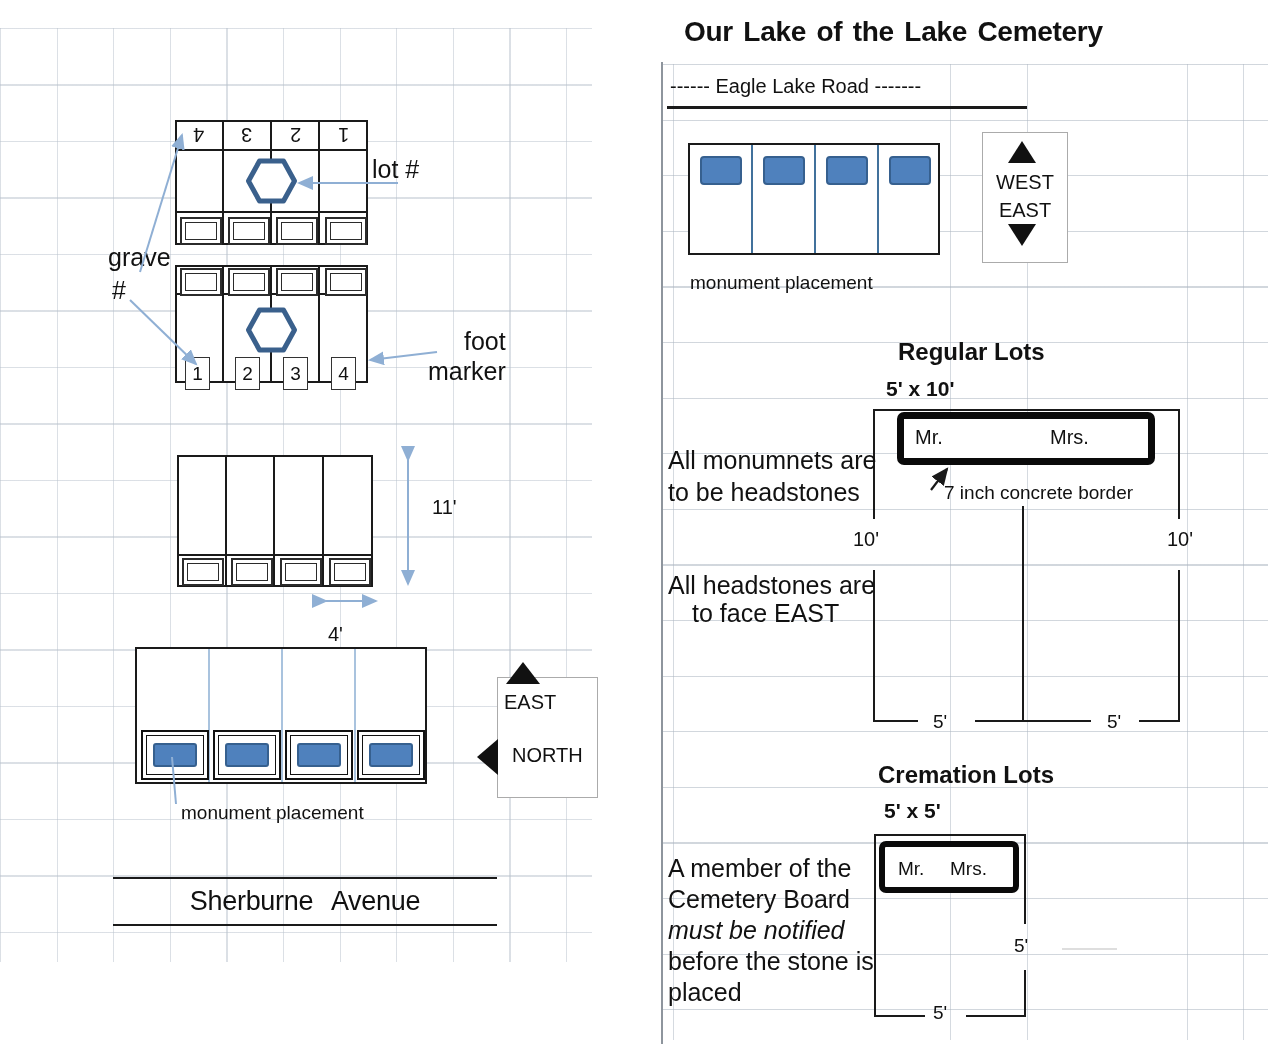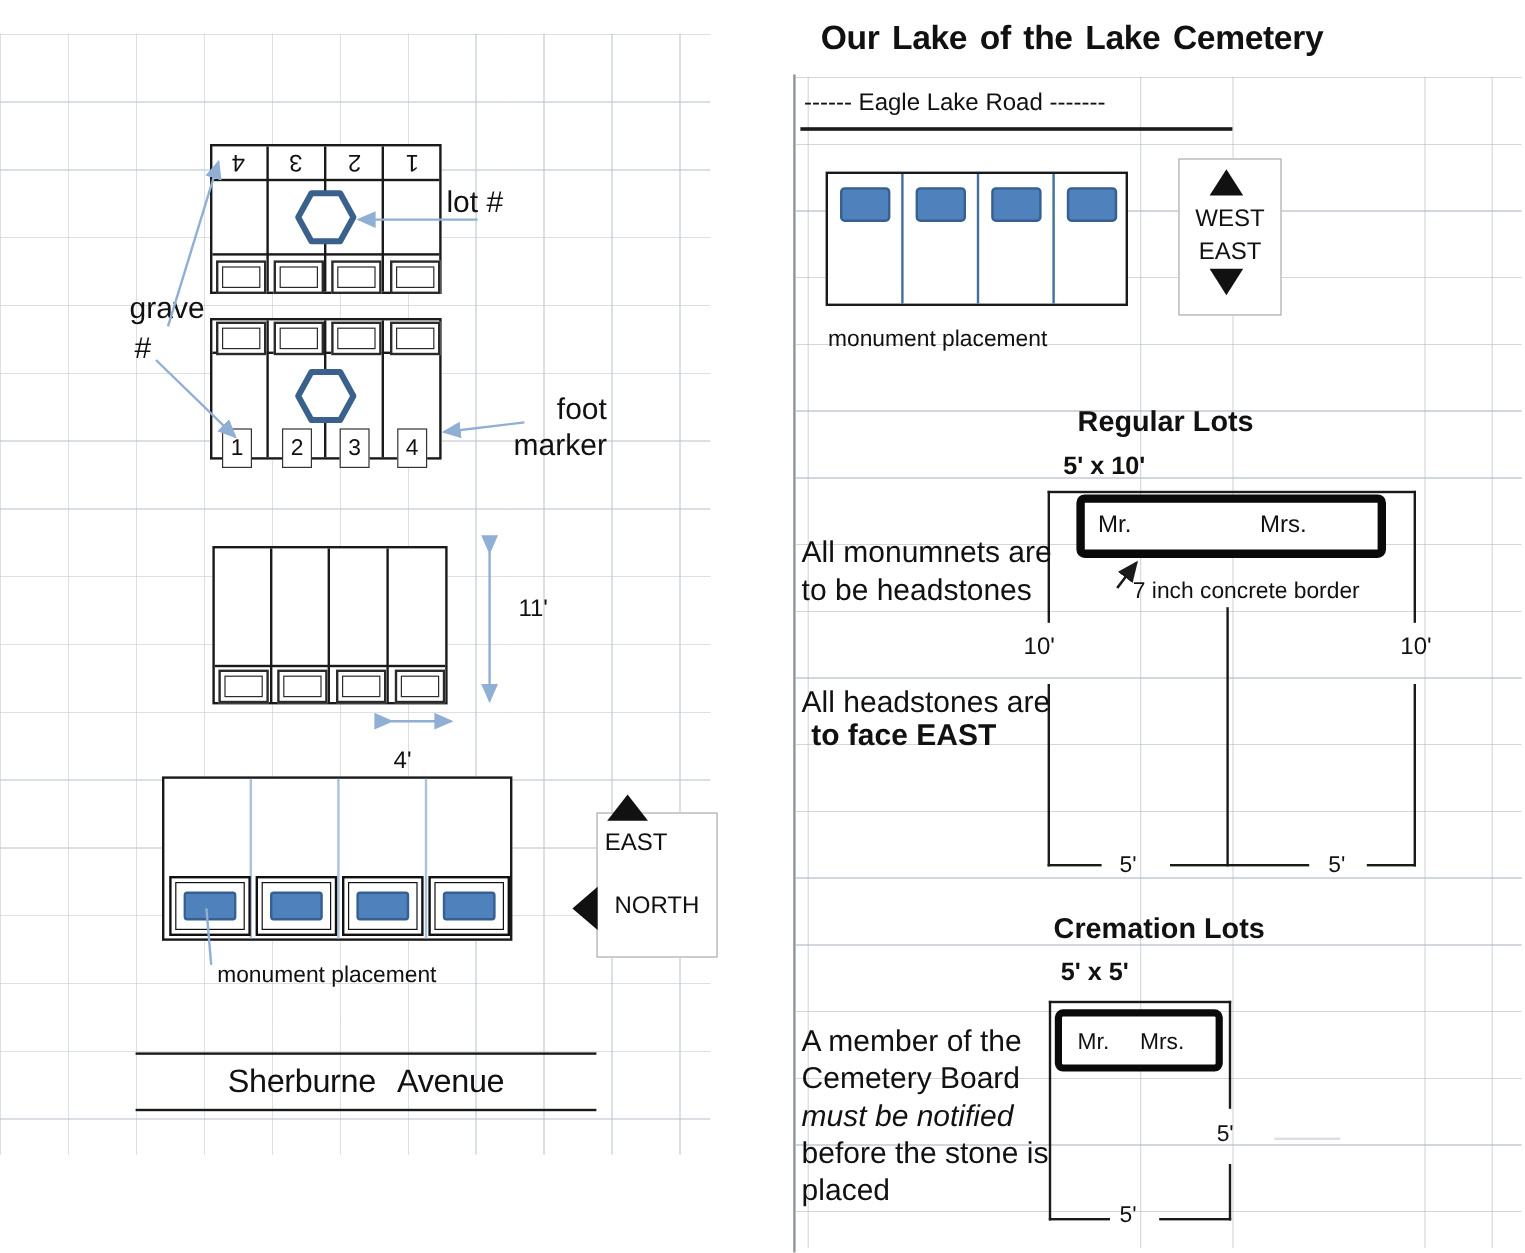--- a/index.html
+++ b/index.html
@@ -190,21 +190,21 @@
   <div class="abs hline" style="left:1139px;top:720px;width:41px;"></div>
 
   <div class="abs thickbox" style="left:897px;top:412px;width:258px;height:53px;"></div>
   <div class="abs t lbl-sm" style="left:915px;top:426px;font-size:20px;">Mr.</div>
   <div class="abs t lbl-sm" style="left:1050px;top:426px;font-size:20px;">Mrs.</div>
   <div class="abs t lbl-sm" style="left:944px;top:482px;">7 inch concrete border</div>
 
   <div class="abs t lbl" style="left:668px;top:446px;">All monumnets are</div>
   <div class="abs t lbl" style="left:668px;top:478px;">to be headstones</div>
   <div class="abs t lbl" style="left:668px;top:571px;">All headstones are</div>
-  <div class="abs t lbl" style="left:676px;top:599px;font-weight:bold;">to face EAST</div>
+  <div class="abs t lbl" style="left:692px;top:599px;">to face EAST</div>
 
   <div class="abs t dim ctr" style="left:849px;top:528px;width:34px;font-size:20px;">10'</div>
   <div class="abs t dim ctr" style="left:1163px;top:528px;width:34px;font-size:20px;">10'</div>
   <div class="abs t dim ctr" style="left:925px;top:711px;width:30px;">5'</div>
   <div class="abs t dim ctr" style="left:1099px;top:711px;width:30px;">5'</div>
 
   <div class="abs t h2" style="left:878px;top:761px;">Cremation Lots</div>
   <div class="abs t h3" style="left:884px;top:799px;">5' x 5'</div>
 
   <div class="abs hline" style="left:874px;top:834px;width:152px;"></div>

